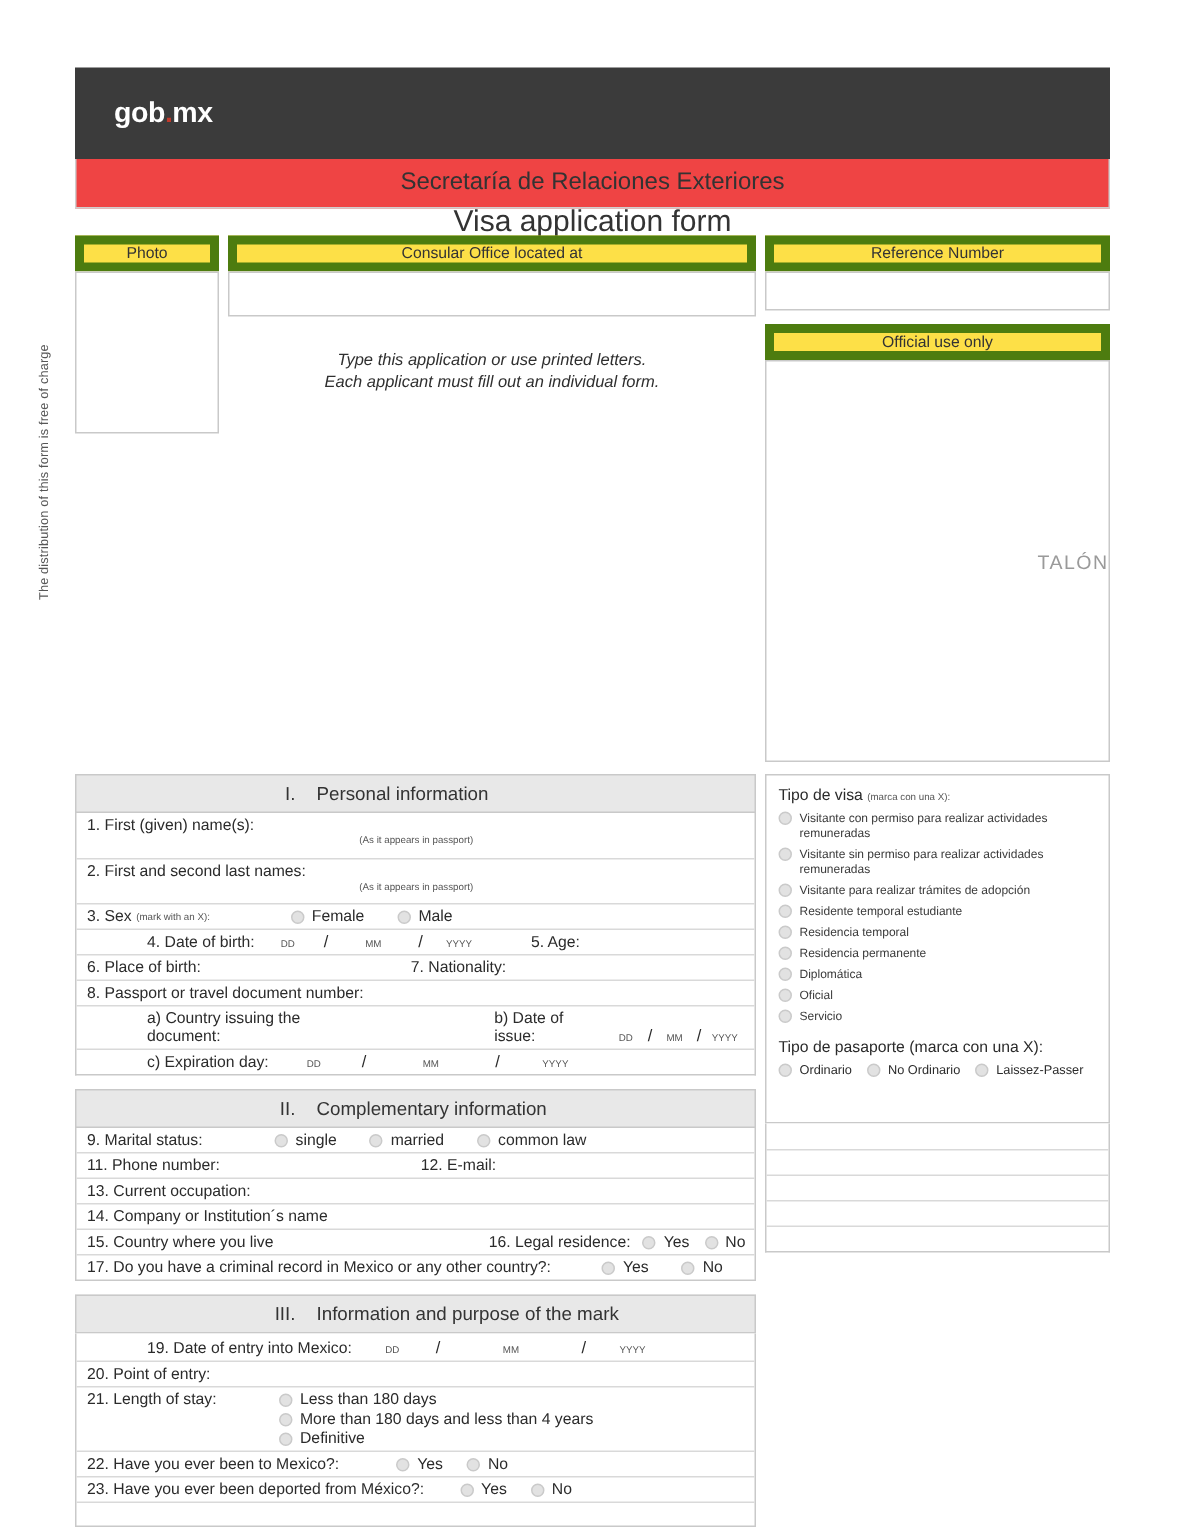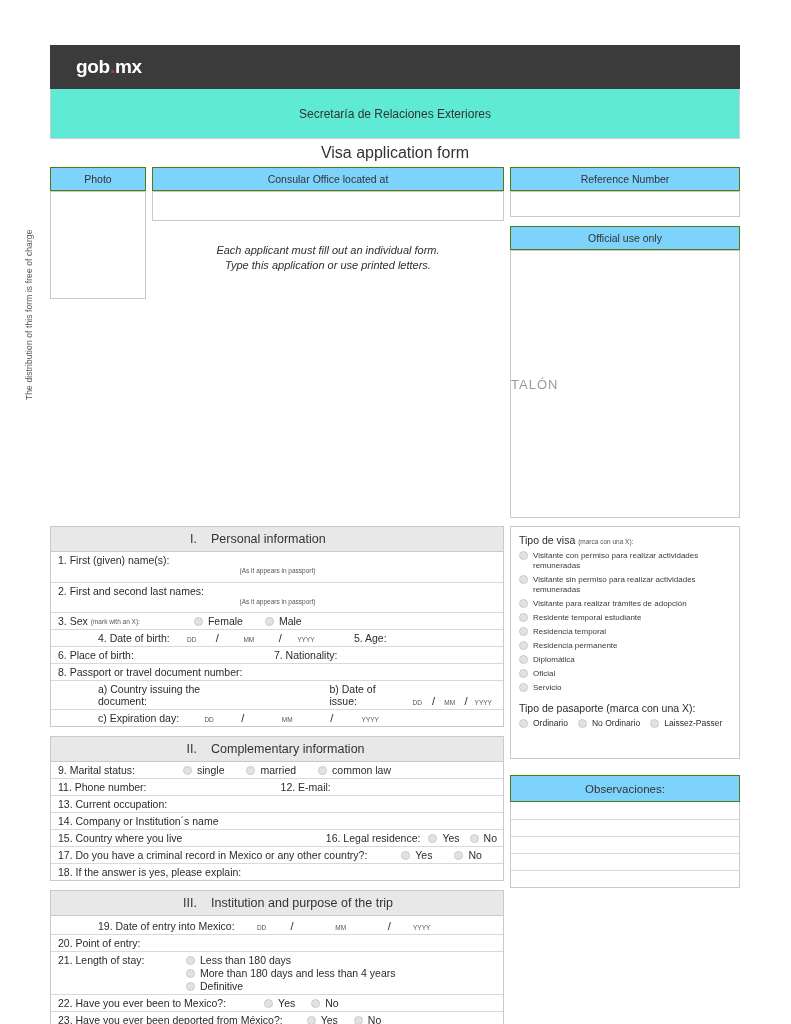--- a/index.html
+++ b/index.html
@@ -28,52 +28,52 @@
   
   .sheet {
     position: absolute;
     left: 50px; top: 45px;
     width: 690px;
   }
 
   
   .brandbar {
     background: #3b3b3b;
-    height: 44px;
+    height: 61px;
     display: flex; align-items: center;
     padding-left: 26px;
   }
   .brand {
     color: #ffffff;
     font-size: 19px;
     font-weight: bold;
     letter-spacing: -.3px;
   }
   .brand .dot { color: #c0392b; }
 
   .subtitle-bar {
-    background: #5eead4;
+    background: #ef4444;
     border: 1px solid #cfcfcf;
     border-top: none;
-    height: 50px;
-    display: flex; align-items: center; justify-content: center;
-    font-size: 12px;
-    color: #333;
-  }
-  .form-title {
-    height: 28px;
+    height: 33px;
     display: flex; align-items: center; justify-content: center;
     font-size: 16px;
     color: #333;
   }
+  .form-title {
+    height: 18px;
+    display: flex; align-items: center; justify-content: center;
+    font-size: 20px;
+    color: #333;
+  }
 
   
   .cap {
-    background: #7dd3fc;
-    border: 1px solid #4d7c0f;
+    background: #fde047;
+    border: 6px solid #4d7c0f;
     display: flex; align-items: center; justify-content: center;
     font-size: 10.5px;
     color: #333;
     height: 24px;
   }
   .boxfield {
     border: 1px solid #c9c9c9;
     background: #fff;
   }
 
@@ -90,21 +90,21 @@
     font-size: 11px;
     line-height: 15px;
     color: #2f2f2f;
   }
   .col-right { width: 230px; }
   .ref-input { height: 26px; margin-bottom: 9px; }
   .talon-box {
     height: 268px;
     border: 1px solid #c9c9c9;
     background: #fff;
-    display: flex; align-items: center; justify-content: flex-start;
+    display: flex; align-items: center; justify-content: flex-end;
     font-size: 13px;
     color: #9a9a9a;
     letter-spacing: 1px;
   }
 
   
   .cols { display: flex; gap: 6px; margin-top: 8px; }
   .left-col { width: 454px; }
   .right-col { width: 230px; }
 
@@ -206,22 +206,22 @@
 
       <div class="col-photo">
         <div class="cap">Photo</div>
         <div class="photo-box"></div>
       </div>
 
       <div class="col-mid">
         <div class="cap">Consular Office located at</div>
         <div class="boxfield consular-input"></div>
         <div class="instructions">
+          <div>Type this application or use printed letters.</div>
           <div>Each applicant must fill out an individual form.</div>
-          <div>Type this application or use printed letters.</div>
         </div>
       </div>
 
       <div class="col-right">
         <div class="cap">Reference Number</div>
         <div class="boxfield ref-input"></div>
         <div class="cap">Official use only</div>
         <div class="talon-box">
             <span>TALÓN</span>
           </div>
@@ -370,29 +370,26 @@
             <span class="opt" style="margin-right:22px">
                 <span class="radio"></span>
                 <span>Yes</span>
               </span>
             <span class="opt" style="margin-right:0">
                 <span class="radio"></span>
                 <span>No</span>
               </span>
           </div>
 
-          <div class="qrow">
-            <span>18. If the answer is yes, please explain:</span>
-          </div>
 
         </div>
 
         <div class="section-bar" style="margin-top:9px">
           <span class="numeral">III.</span>
-          <span class="sname">Institution and purpose of the trip</span>
+          <span class="sname">Information and purpose of the mark</span>
         </div>
         <div class="qtable">
 
           <div class="qrow" style="padding-top:4px">
             <div class="dateruler">
               <span>19. Date of entry into Mexico:</span>
               <span class="dpart" style="width:54px"><span class="small-lab">DD</span></span>
               <span class="slash">/</span>
               <span class="dpart" style="width:90px"><span class="small-lab">MM</span></span>
               <span class="slash">/</span>
@@ -510,21 +507,20 @@
                 <span class="radio"></span>
                 <span>No Ordinario</span>
               </span>
             <span class="opt" style="margin-right:0">
                 <span class="radio"></span>
                 <span>Laissez-Passer</span>
               </span>
           </div>
         </div>
 
-        <div class="cap" style="margin-top:16px;height:27px;font-size:11.5px">Observaciones:</div>
         <div class="obs-rows">
           <div class="obs-row"></div>
           <div class="obs-row"></div>
           <div class="obs-row"></div>
           <div class="obs-row"></div>
           <div class="obs-row"></div>
         </div>
 
       </div>
 

